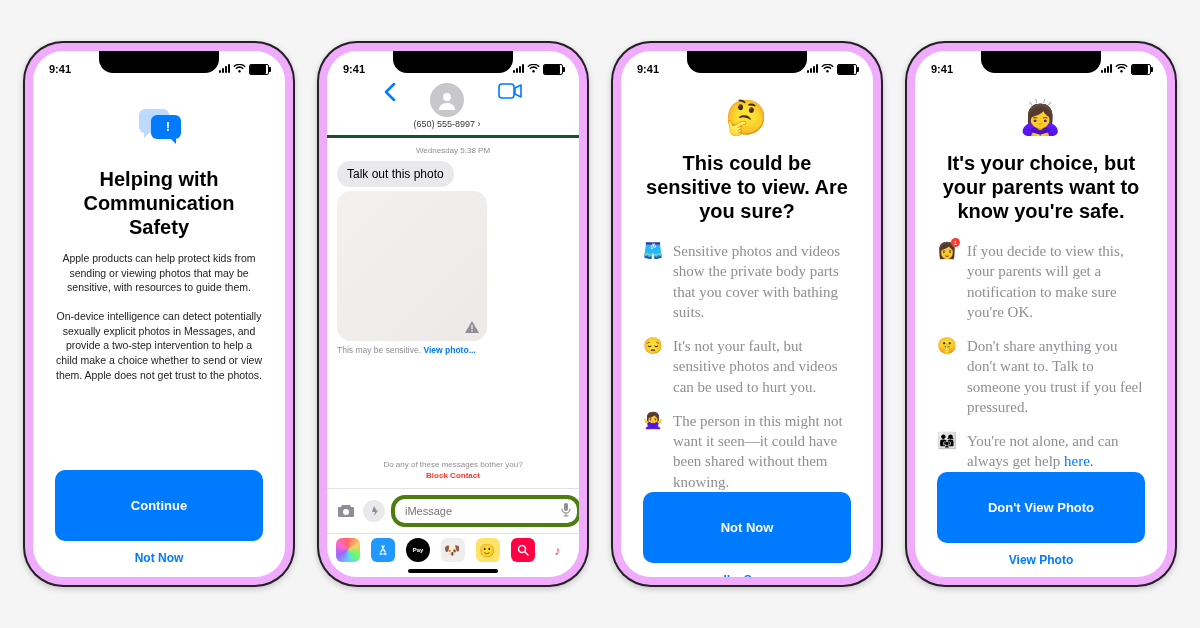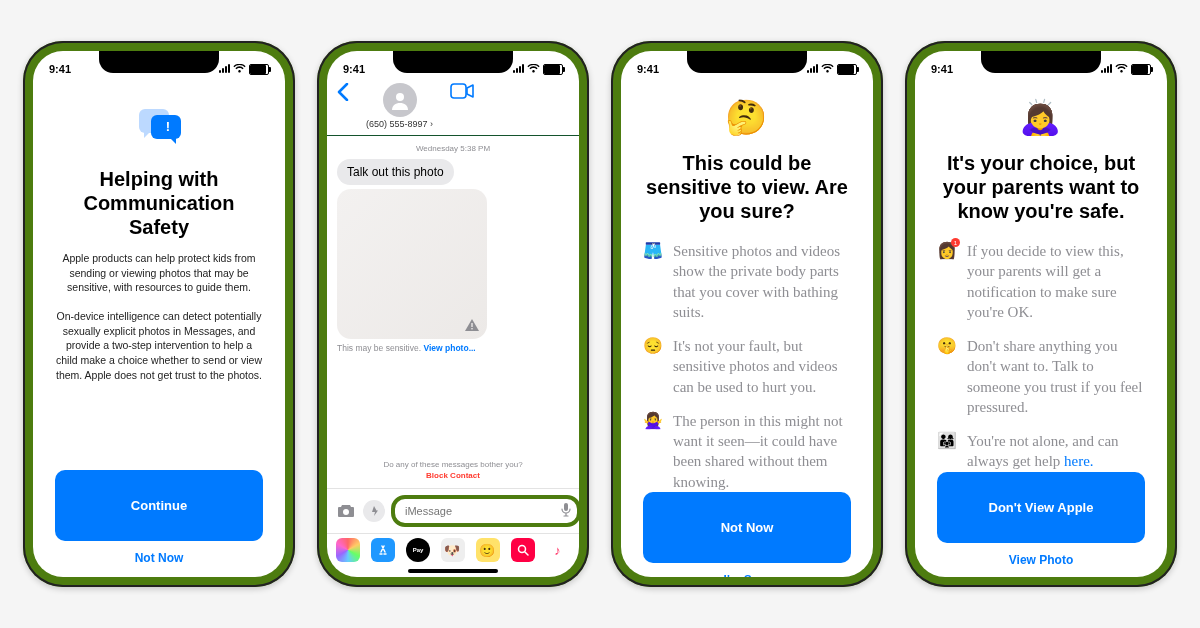--- a/index.html
+++ b/index.html
@@ -3,21 +3,21 @@
 <meta charset="utf-8">
 <style>
   :root { --apple-blue:#007aff; }
   body{
     margin:0;
     background:#f5f5f5;
     font-family:-apple-system,Helvetica Neue,Arial,sans-serif;
     width:1200px;height:628px;
     display:flex;align-items:center;justify-content:center;gap:22px;
   }
-  .device{ width:252px;height:526px;border-radius:40px;background:#4d7c0f;padding:10px;box-shadow:0 2px 6px rgba(0,0,0,.2),inset 0 0 0 2px #222; position:relative; }
+  .device{ width:252px;height:526px;border-radius:40px;background:#f0abfc;padding:10px;box-shadow:0 2px 6px rgba(0,0,0,.2),inset 0 0 0 2px #222; position:relative; }
   .screen{ width:100%;height:100%;border-radius:30px;background:#fff;overflow:hidden;position:relative;display:flex;flex-direction:column; }
   .notch{ position:absolute;top:0;left:50%;transform:translateX(-50%);width:120px;height:22px;background:#000;border-radius:0 0 14px 14px;z-index:5; }
   
   .status{ display:flex;justify-content:space-between;align-items:center;font-size:11px;font-weight:600;padding:6px 16px 0 16px;height:24px;color:#000; }
   .status-b{ color:#000; }
   .status .right{display:flex;gap:3px;align-items:center;}
   .sig{display:flex;gap:1px;align-items:flex-end;height:8px;}
   .sig span{width:2px;background:#000;border-radius:1px;}
   .sig span:nth-child(1){height:3px}.sig span:nth-child(2){height:5px}.sig span:nth-child(3){height:7px}.sig span:nth-child(4){height:9px}
   .wifi{font-size:10px;}
@@ -32,21 +32,21 @@
   .btn-primary{ background:var(--apple-blue);color:#fff;border:none;border-radius:10px;font-size:13px;font-weight:600;padding:28px 0;width:100%;cursor:pointer;}
   .btn-link{ background:none;border:none;color:var(--apple-blue);font-size:12px;font-weight:600;padding:10px 0 0 0;cursor:pointer;width:100%;}
   
   .bubble-icon{ position:relative;width:44px;height:40px;margin:18px auto 8px auto;}
   .bubble-icon .b1{position:absolute;left:2px;top:0;width:30px;height:24px;background:#bcd9ff;border-radius:6px;}
   .bubble-icon .b1::after{content:"";position:absolute;left:5px;bottom:-5px;border-top:6px solid #bcd9ff;border-right:6px solid transparent;}
   .bubble-icon .b2{position:absolute;right:0;top:6px;width:30px;height:24px;background:var(--apple-blue);border-radius:6px;}
   .bubble-icon .b2::after{content:"";position:absolute;right:5px;bottom:-5px;border-top:6px solid var(--apple-blue);border-left:6px solid transparent;}
   .bubble-icon .ex{position:absolute;right:11px;top:10px;color:#fff;font-weight:700;font-size:13px;}
   
-  .msg-nav{display:flex;align-items:flex-start;justify-content:flex-start;padding:2px 10px 6px 10px;border-bottom:1px solid #14532d;gap:17px;}
+  .msg-nav{display:flex;align-items:flex-start;justify-content:center;padding:2px 10px 6px 10px;border-bottom:3px solid #14532d;gap:17px;}
   .back{color:var(--apple-blue);font-size:20px;font-weight:400;line-height:1;}
   .nav-center{display:flex;flex-direction:column;align-items:center;gap:2px;}
   .avatar{width:34px;height:34px;border-radius:50%;background:#c7c7cc;display:flex;align-items:center;justify-content:center;}
   .avatar svg{fill:#fff;}
   .contact{font-size:9px;color:#333;}
   .video{color:var(--apple-blue);}
   .msg-area{flex:1;padding:8px 10px;display:flex;flex-direction:column;overflow:hidden;}
   .timestamp{font-size:8px;color:#8e8e93;text-align:center;margin-bottom:6px;}
   .bubble{background:#e9e9eb;align-self:flex-start;border-radius:14px;padding:6px 10px;font-size:12px;color:#000;}
   .photo-blur{margin-top:4px;align-self:flex-start;width:150px;height:150px;border-radius:14px;background:linear-gradient(135deg,#f3f1f0,#ece9e7);position:relative;}
@@ -303,17 +303,17 @@
         <div class="row">
           <div class="ric">🤫</div>
           <div class="rtext">Don't share anything you don't want to. Talk to someone you trust if you feel pressured.</div>
         </div>
         <div class="row">
           <div class="ric">👨‍👩‍👧</div>
           <div class="rtext"><span>You're not alone, and can always get help </span><a>here.</a></div>
         </div>
       </div>
       <div class="spacer"></div>
-      <button class="btn-primary">Don't View Apple</button>
+      <button class="btn-primary">Don't View Photo</button>
       <button class="btn-link">View Photo</button>
     </div>
   </div>
 </div>
 
 </body></html>

